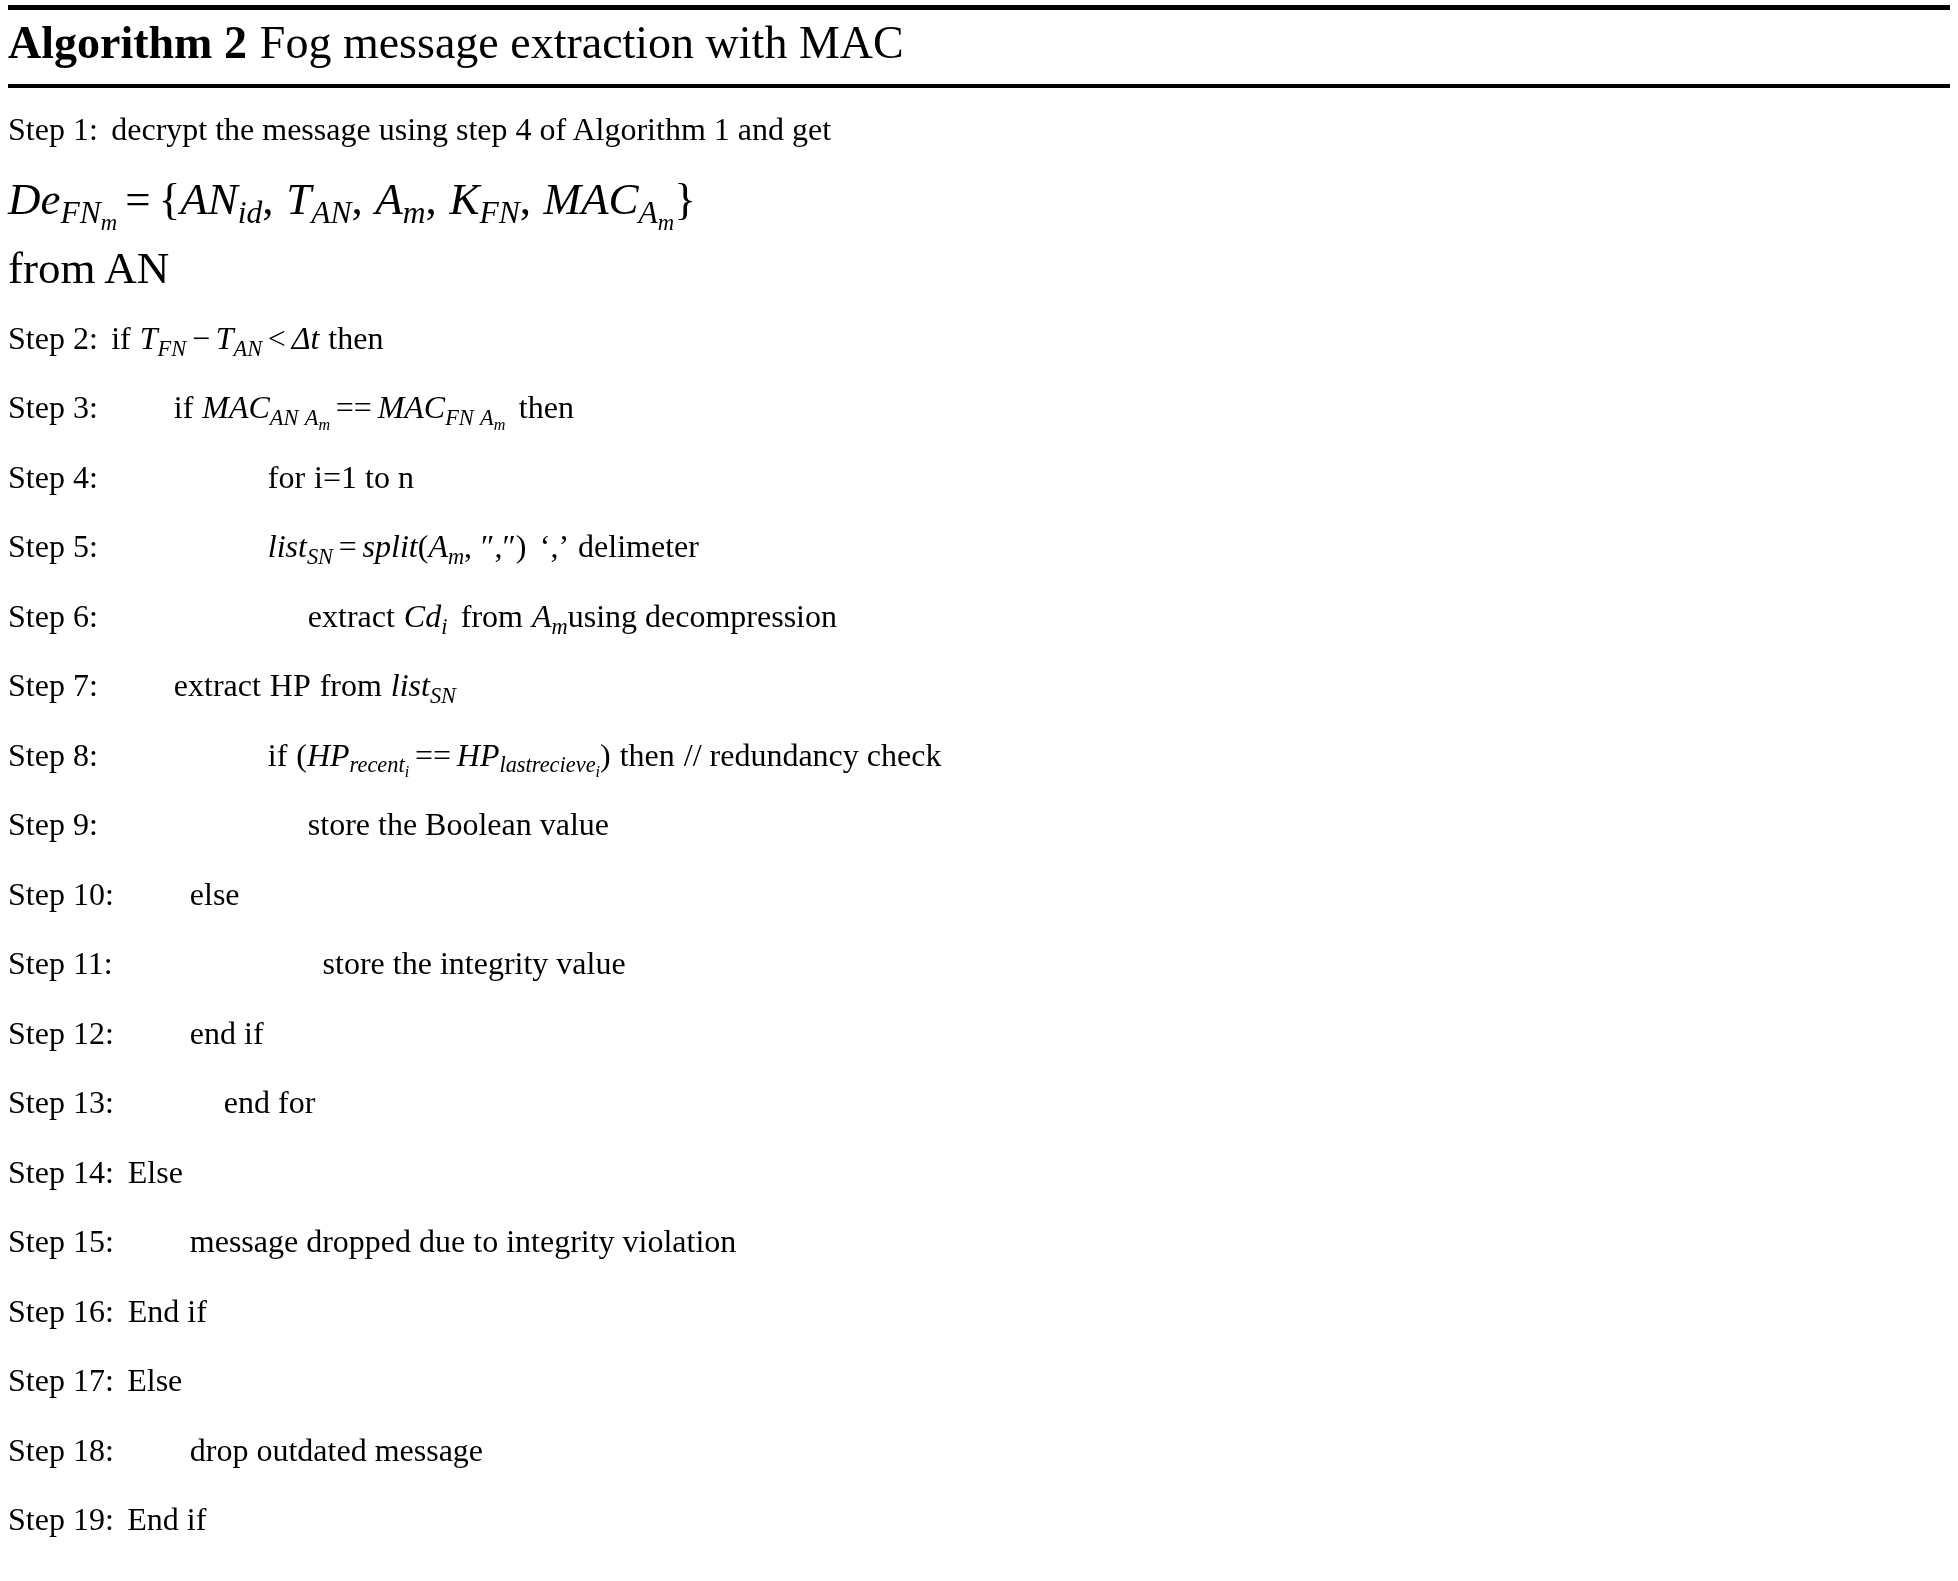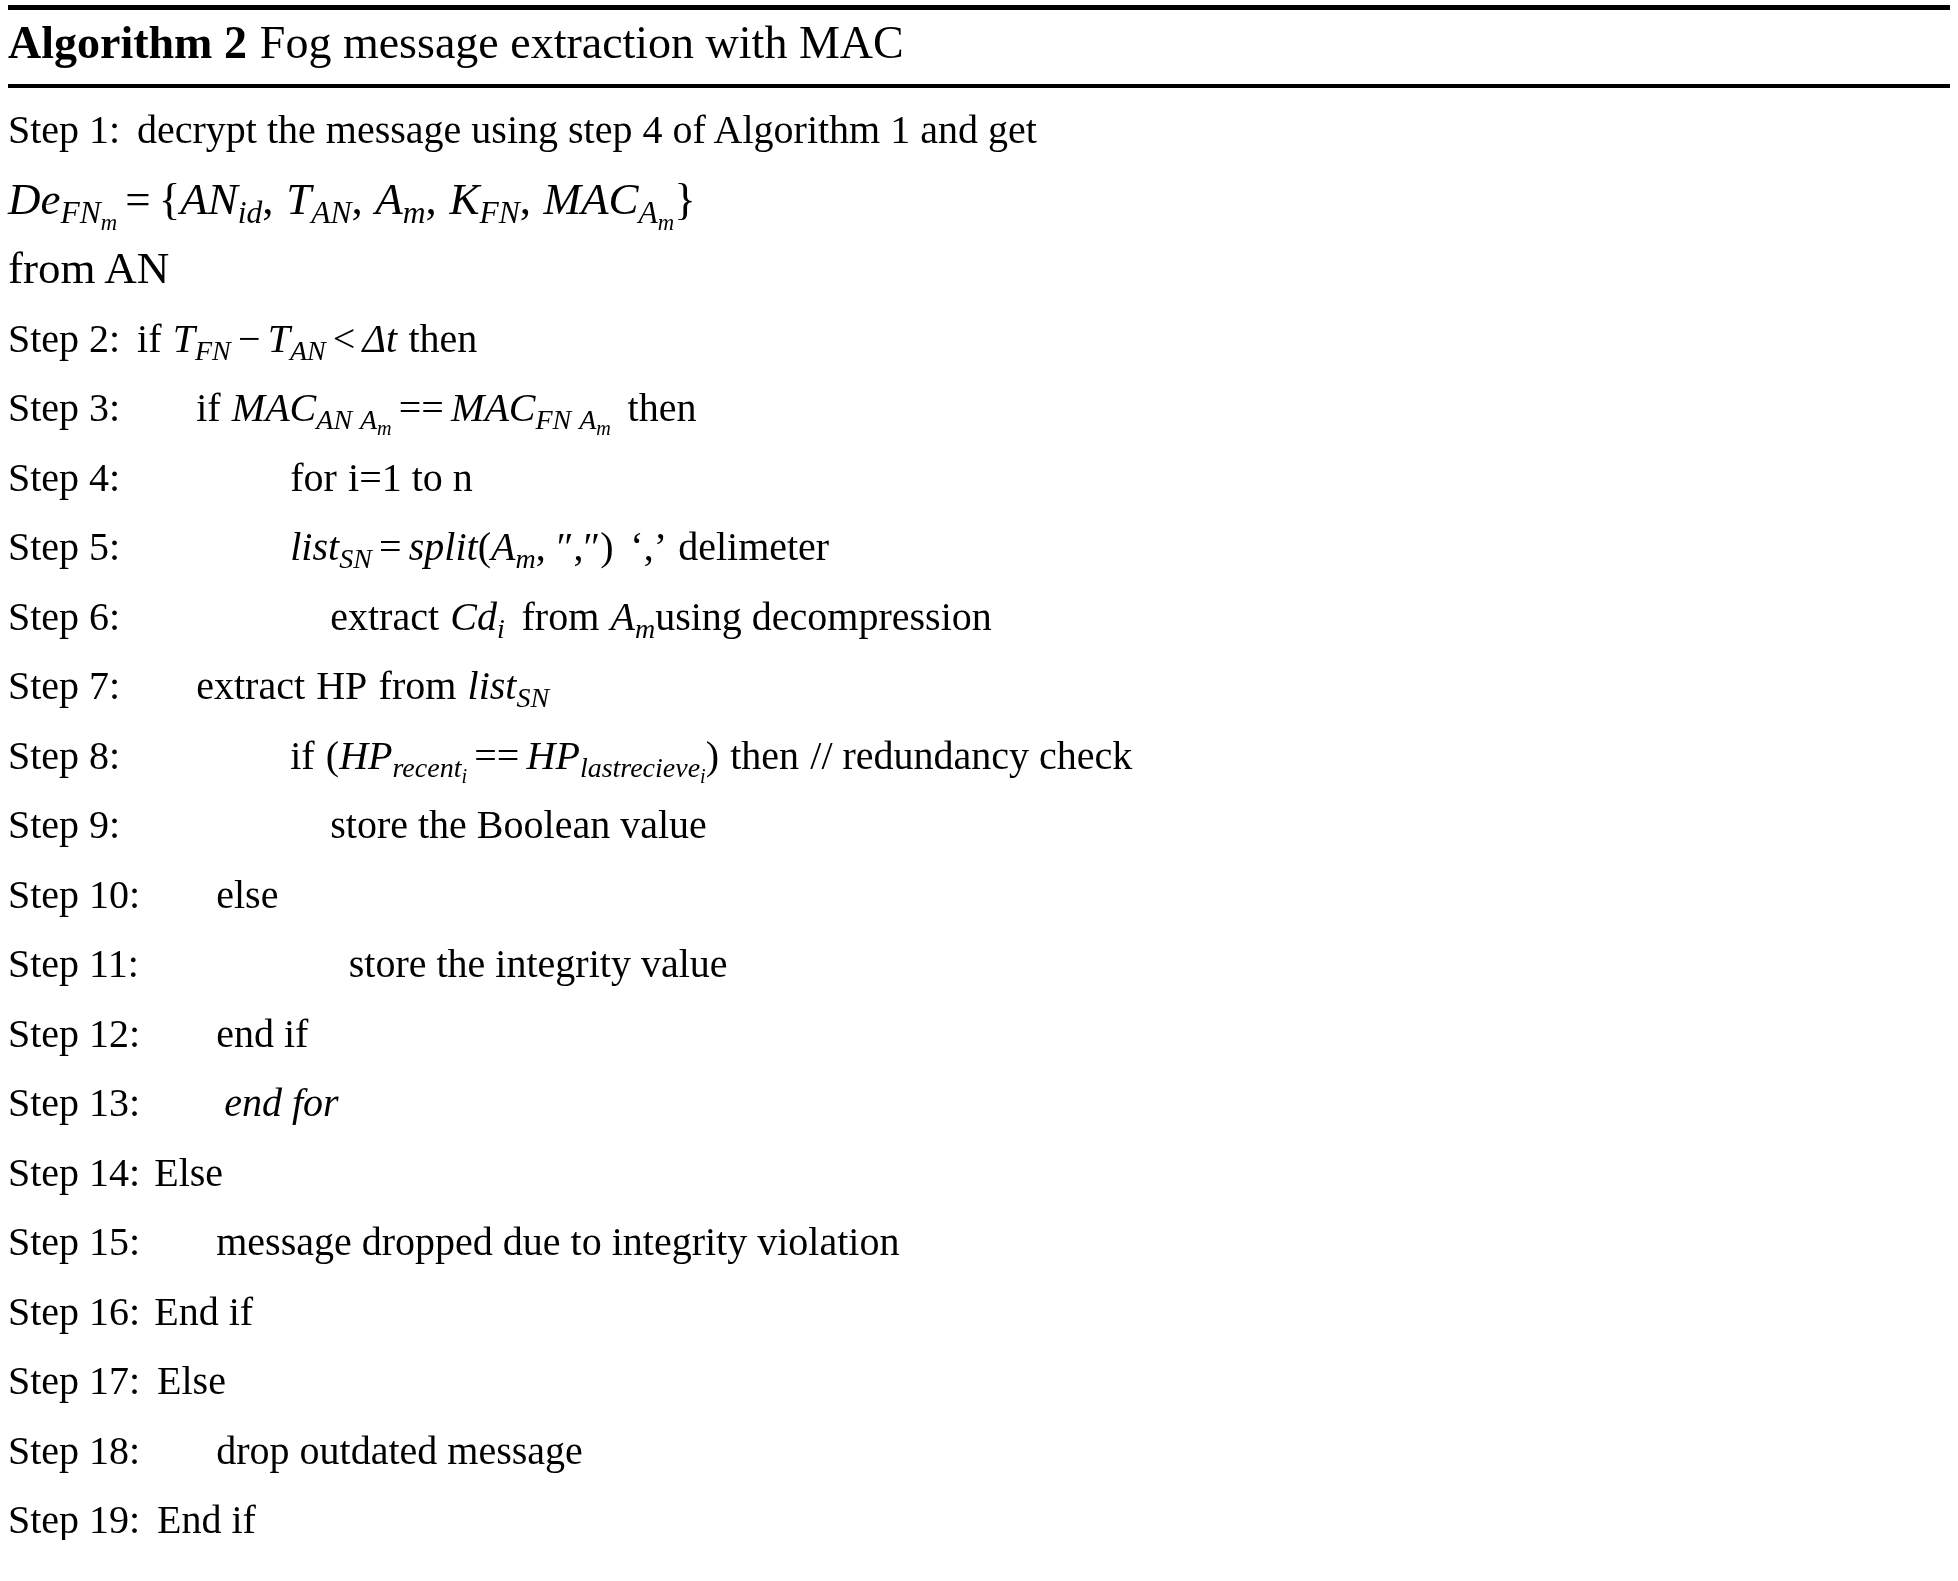--- a/index.html
+++ b/index.html
@@ -45,38 +45,38 @@
     font-weight: normal;
   }
 
   #steps {
     position: absolute;
     left: 8px;
     top: 95px;
     right: 8px;
   }
   .step-line {
-    font-size: 40px;
+    font-size: 32px;
     line-height: 69.5px;
     height: 69.5px;
     white-space: nowrap;
     display: block;
   }
   .step-label {
     display: inline-block;
     vertical-align: baseline;
   }
   .step-body {
     display: inline-block;
     vertical-align: baseline;
   }
   
   .ind-0  { margin-left: 0px; }
   .ind-1  { margin-left: 14px; }
-  .ind-4  { margin-left: 84px; font-style: italic; }
+  .ind-4  { margin-left: 110px; }
   .ind-5  { margin-left: 76px; }
   .ind-6  { margin-left: 170px; }
   .ind-7  { margin-left: 210px; }
 
   
   .cont-line {
     font-size: 45px;
     line-height: 69.5px;
     height: 69.5px;
     white-space: nowrap;

